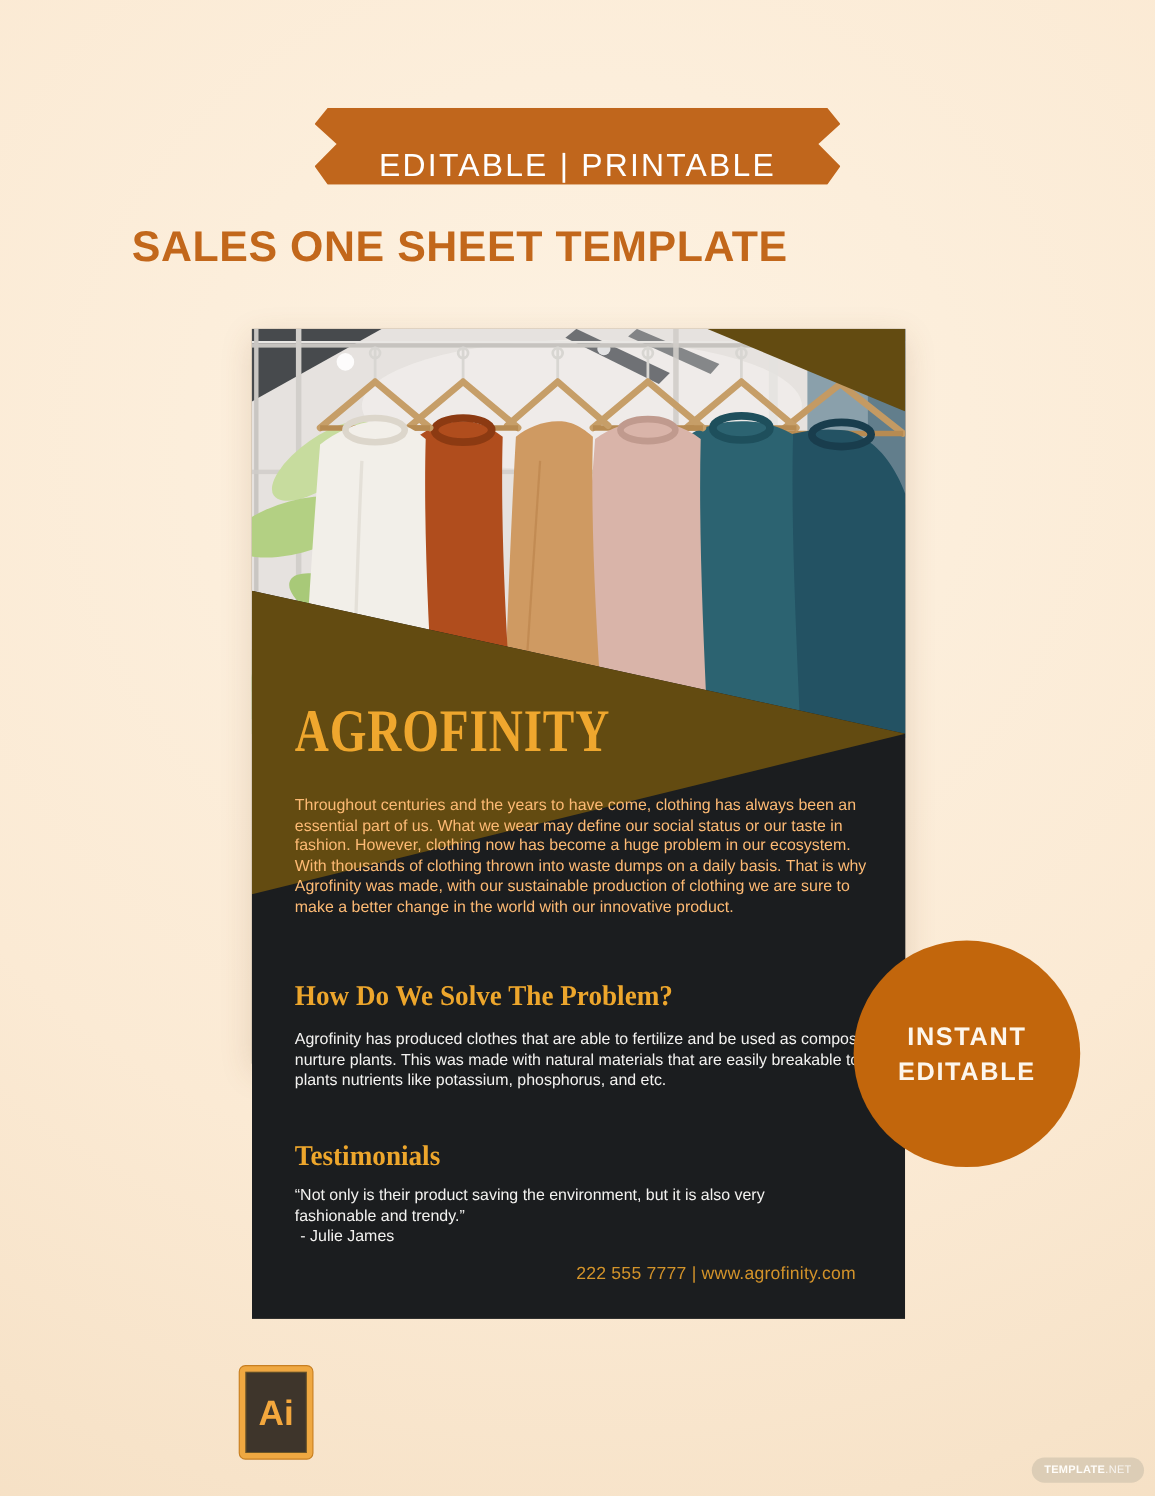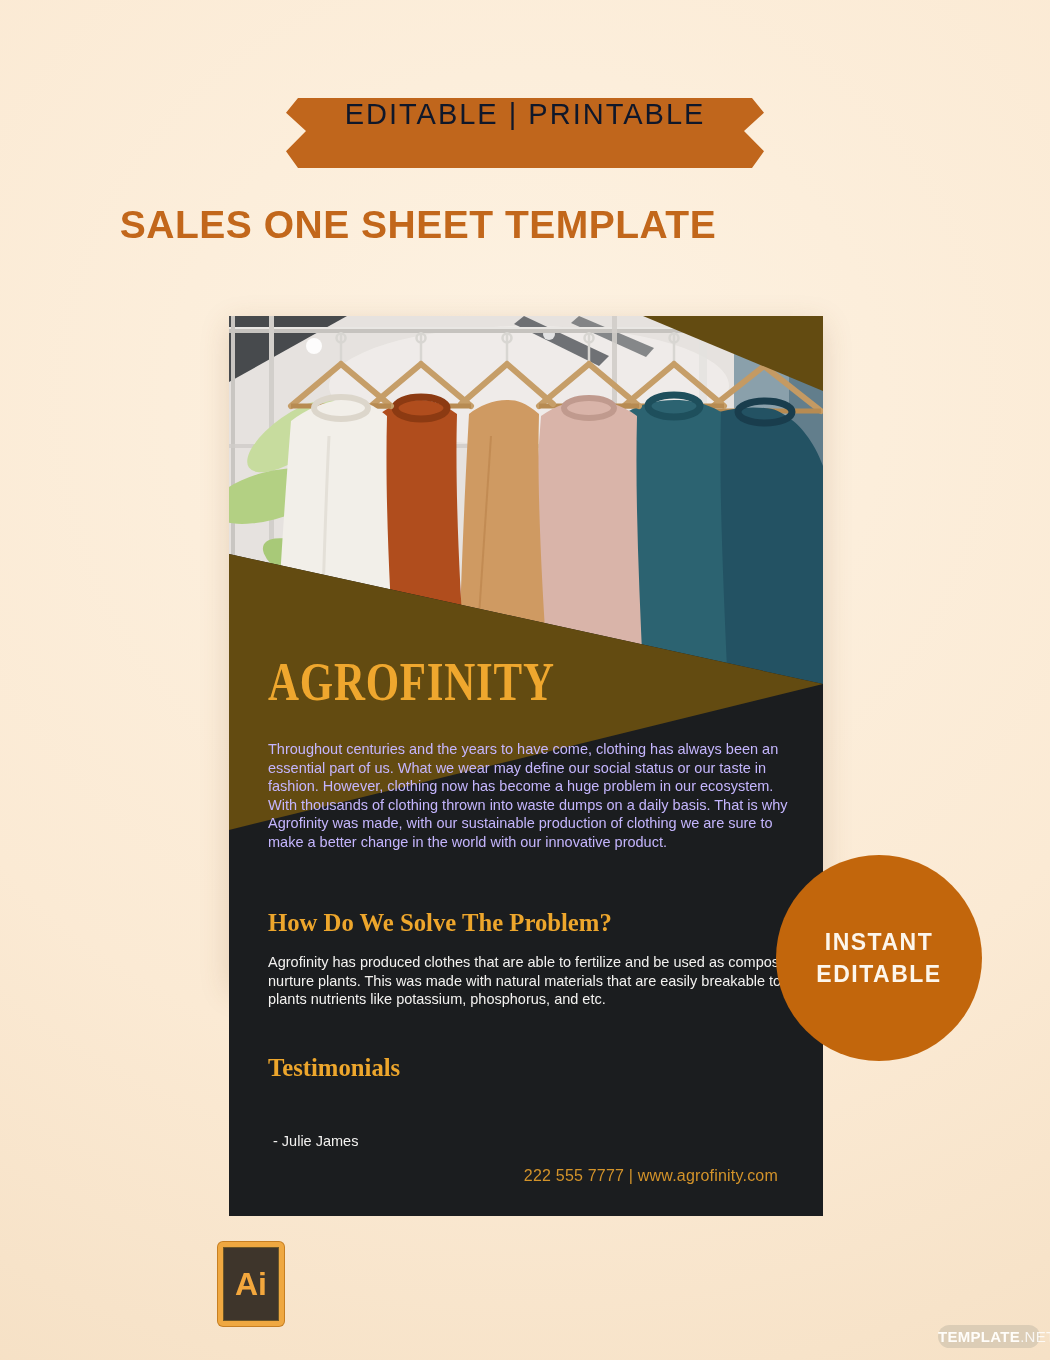--- a/index.html
+++ b/index.html
@@ -6,51 +6,51 @@
   body{
     width:1050px;height:1360px;overflow:hidden;position:relative;
     font-family:"Liberation Sans",sans-serif;
     background:radial-gradient(130% 95% at 50% 30%, #fdf2e2 0%, #fbead4 52%, #f3dcbe 100%);
   }
   .abs{position:absolute;}
 
   
   .ribbon{
     left:286px;top:98px;width:478px;height:70px;
-    background:#c0661c;color:#0f172a;
-    display:flex;align-items:flex-start;justify-content:center;
+    background:#c0661c;color:#ffffff;
+    display:flex;align-items:flex-end;justify-content:center;
     font-size:29px;font-weight:500;letter-spacing:2px;
     clip-path:polygon(12px 0,calc(100% - 12px) 0,100% 21%,calc(100% - 20px) 47%,100% 76%,calc(100% - 12px) 100%,12px 100%,0 76%,20px 47%,0 21%);
   }
   .page-title{
     left:0;top:203px;width:836px;margin:0;text-align:center;
     font-size:39px;font-weight:700;letter-spacing:.5px;color:#c2671b;
   }
 
   
   .flyer{
-    left:229px;top:316px;width:594px;height:668px;background:#1b1d1f;
+    left:229px;top:299px;width:594px;height:668px;background:#1b1d1f;
     box-shadow:0 8px 28px rgba(120,80,40,.18);
   }
   .flyer .photo{position:absolute;left:0;top:0;width:594px;height:372px;display:block;}
   .panel-dark{position:absolute;left:0;top:0;width:594px;height:900px;background:#1b1d1f;
     clip-path:polygon(0 238px,100% 368px,100% 100%,0 100%);}
   .tri-olive{position:absolute;left:0;top:0;width:594px;height:900px;background:#634b11;
     clip-path:polygon(0 238px,100% 368px,0 514px);}
   .tri-corner{position:absolute;left:0;top:0;width:594px;height:900px;background:#634b11;
     clip-path:polygon(414px 0,100% 0,100% 75px);}
 
   .brand{
     position:absolute;left:39px;top:338px;margin:0;
     font-family:"Liberation Serif",serif;font-weight:700;font-size:55px;line-height:1;
     letter-spacing:1px;color:#efa72e;transform:scaleX(.78);transform-origin:left top;white-space:nowrap;
   }
   .intro{
     position:absolute;left:39px;top:424px;width:530px;margin:0;
-    font-size:14.5px;line-height:18.6px;color:#c4b5fd;
+    font-size:14.5px;line-height:18.6px;color:#fdba74;
   }
   .sec-h{
     position:absolute;left:39px;margin:0;
     font-family:"Liberation Serif",serif;font-weight:700;font-size:26px;line-height:1.15;
     color:#eda62c;transform:scaleX(.95);transform-origin:left top;white-space:nowrap;
   }
   .h-solve{top:592px;}
   .h-testi{top:737px;}
   .solve-body{
     position:absolute;left:39px;top:637px;width:548px;margin:0;
@@ -80,22 +80,22 @@
   
   .ai-icon{
     left:218px;top:1242px;width:66px;height:84px;box-sizing:border-box;
     background:#3e352b;border:5px solid #efa841;border-radius:5px;
     box-shadow:0 0 0 1px #c77f22, inset 0 0 0 1px #6b5527;
     display:flex;align-items:center;justify-content:center;
     font-size:32px;font-weight:700;color:#f3a73d;
   }
   .watermark{
     left:938px;top:1325px;width:102px;height:23px;border-radius:12px;
-    background:#dccdb6;display:flex;align-items:center;justify-content:space-between;
-    font-size:15px;letter-spacing:.3px;color:#ffffff;white-space:nowrap;
+    background:#dccdb6;display:flex;align-items:center;justify-content:center;
+    font-size:10px;letter-spacing:.3px;color:#ffffff;white-space:nowrap;
   }
   .watermark b{font-weight:700;color:#fffdf9;}
   .watermark span{font-weight:400;color:rgba(255,255,255,.82);}
 </style>
 </head>
 <body>
 
 <div class="abs ribbon">
   <span>EDITABLE | PRINTABLE</span>
 </div>
@@ -196,20 +196,21 @@
 
   <div class="panel-dark"></div>
   <div class="tri-olive"></div>
   <div class="tri-corner"></div>
 
   <h2 class="brand">AGROFINITY</h2>
   <p class="intro">Throughout centuries and the years to have come, clothing has always been an essential part of us. What we wear may define our social status or our taste in fashion. However, clothing now has become a huge problem in our ecosystem. With thousands of clothing thrown into waste dumps on a daily basis. That is why Agrofinity was made, with our sustainable production of clothing we are sure to make a better change in the world with our innovative product.</p>
   <h3 class="sec-h h-solve">How Do We Solve The Problem?</h3>
   <p class="solve-body">Agrofinity has produced clothes that are able to fertilize and be used as composed to nurture plants. This was made with natural materials that are easily breakable to give plants nutrients like potassium, phosphorus, and etc.</p>
   <h3 class="sec-h h-testi">Testimonials</h3>
+  <p class="quote">“Not only is their product saving the environment, but it is also very fashionable and trendy.”</p>
   <p class="attr">- Julie James</p>
   <p class="contact">222 555 7777 | www.agrofinity.com</p>
 </div>
 
 <div class="abs badge">
   <span>INSTANT</span>
   <span>EDITABLE</span>
 </div>
 
 <div class="abs ai-icon">

